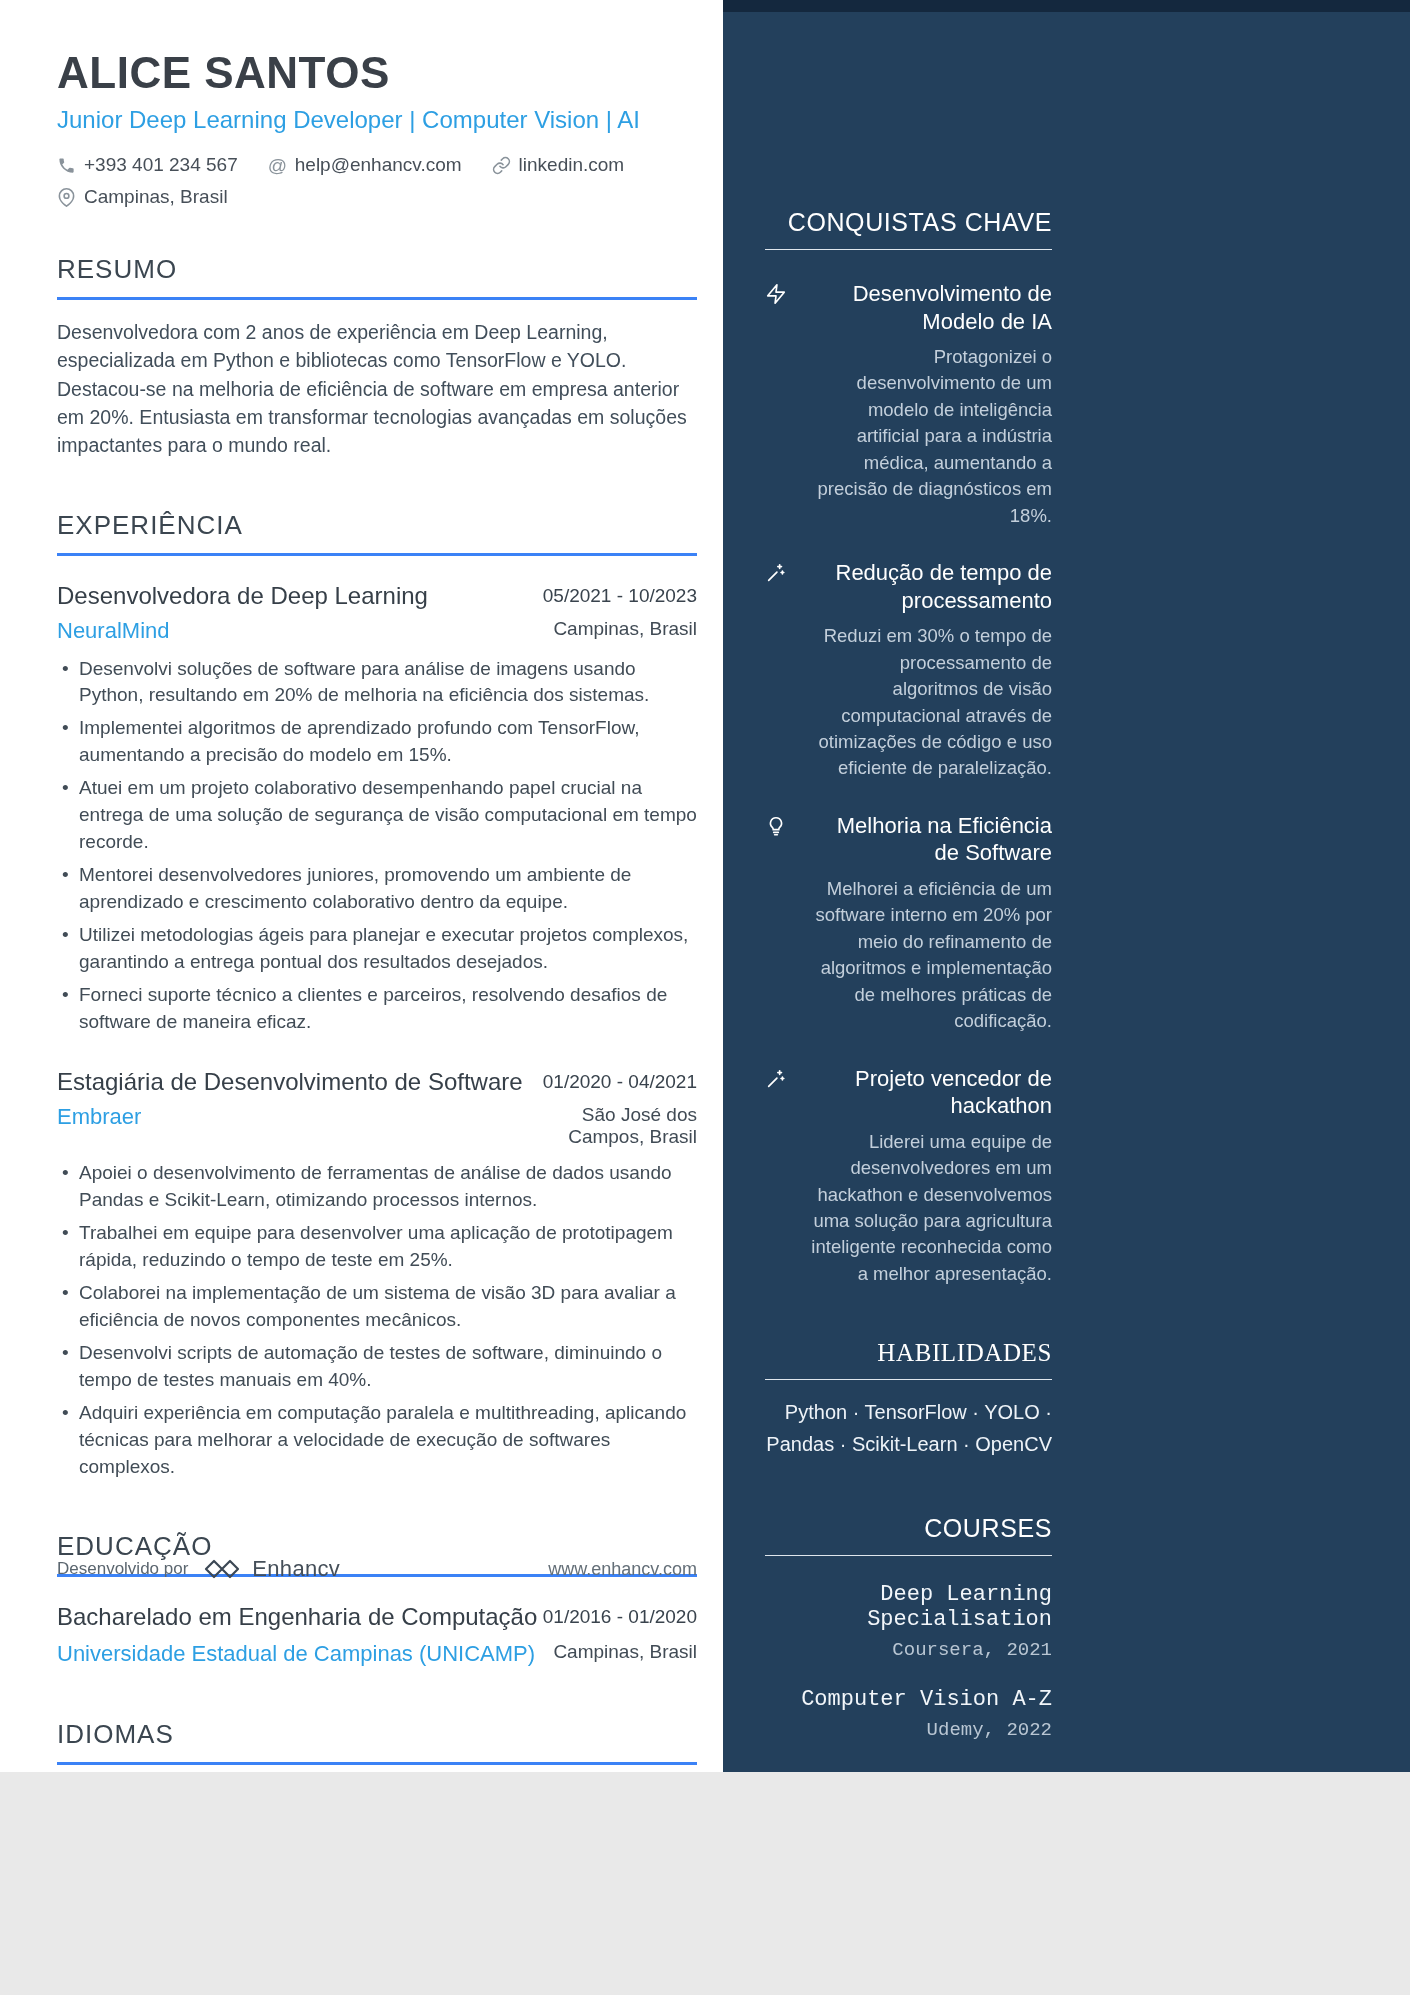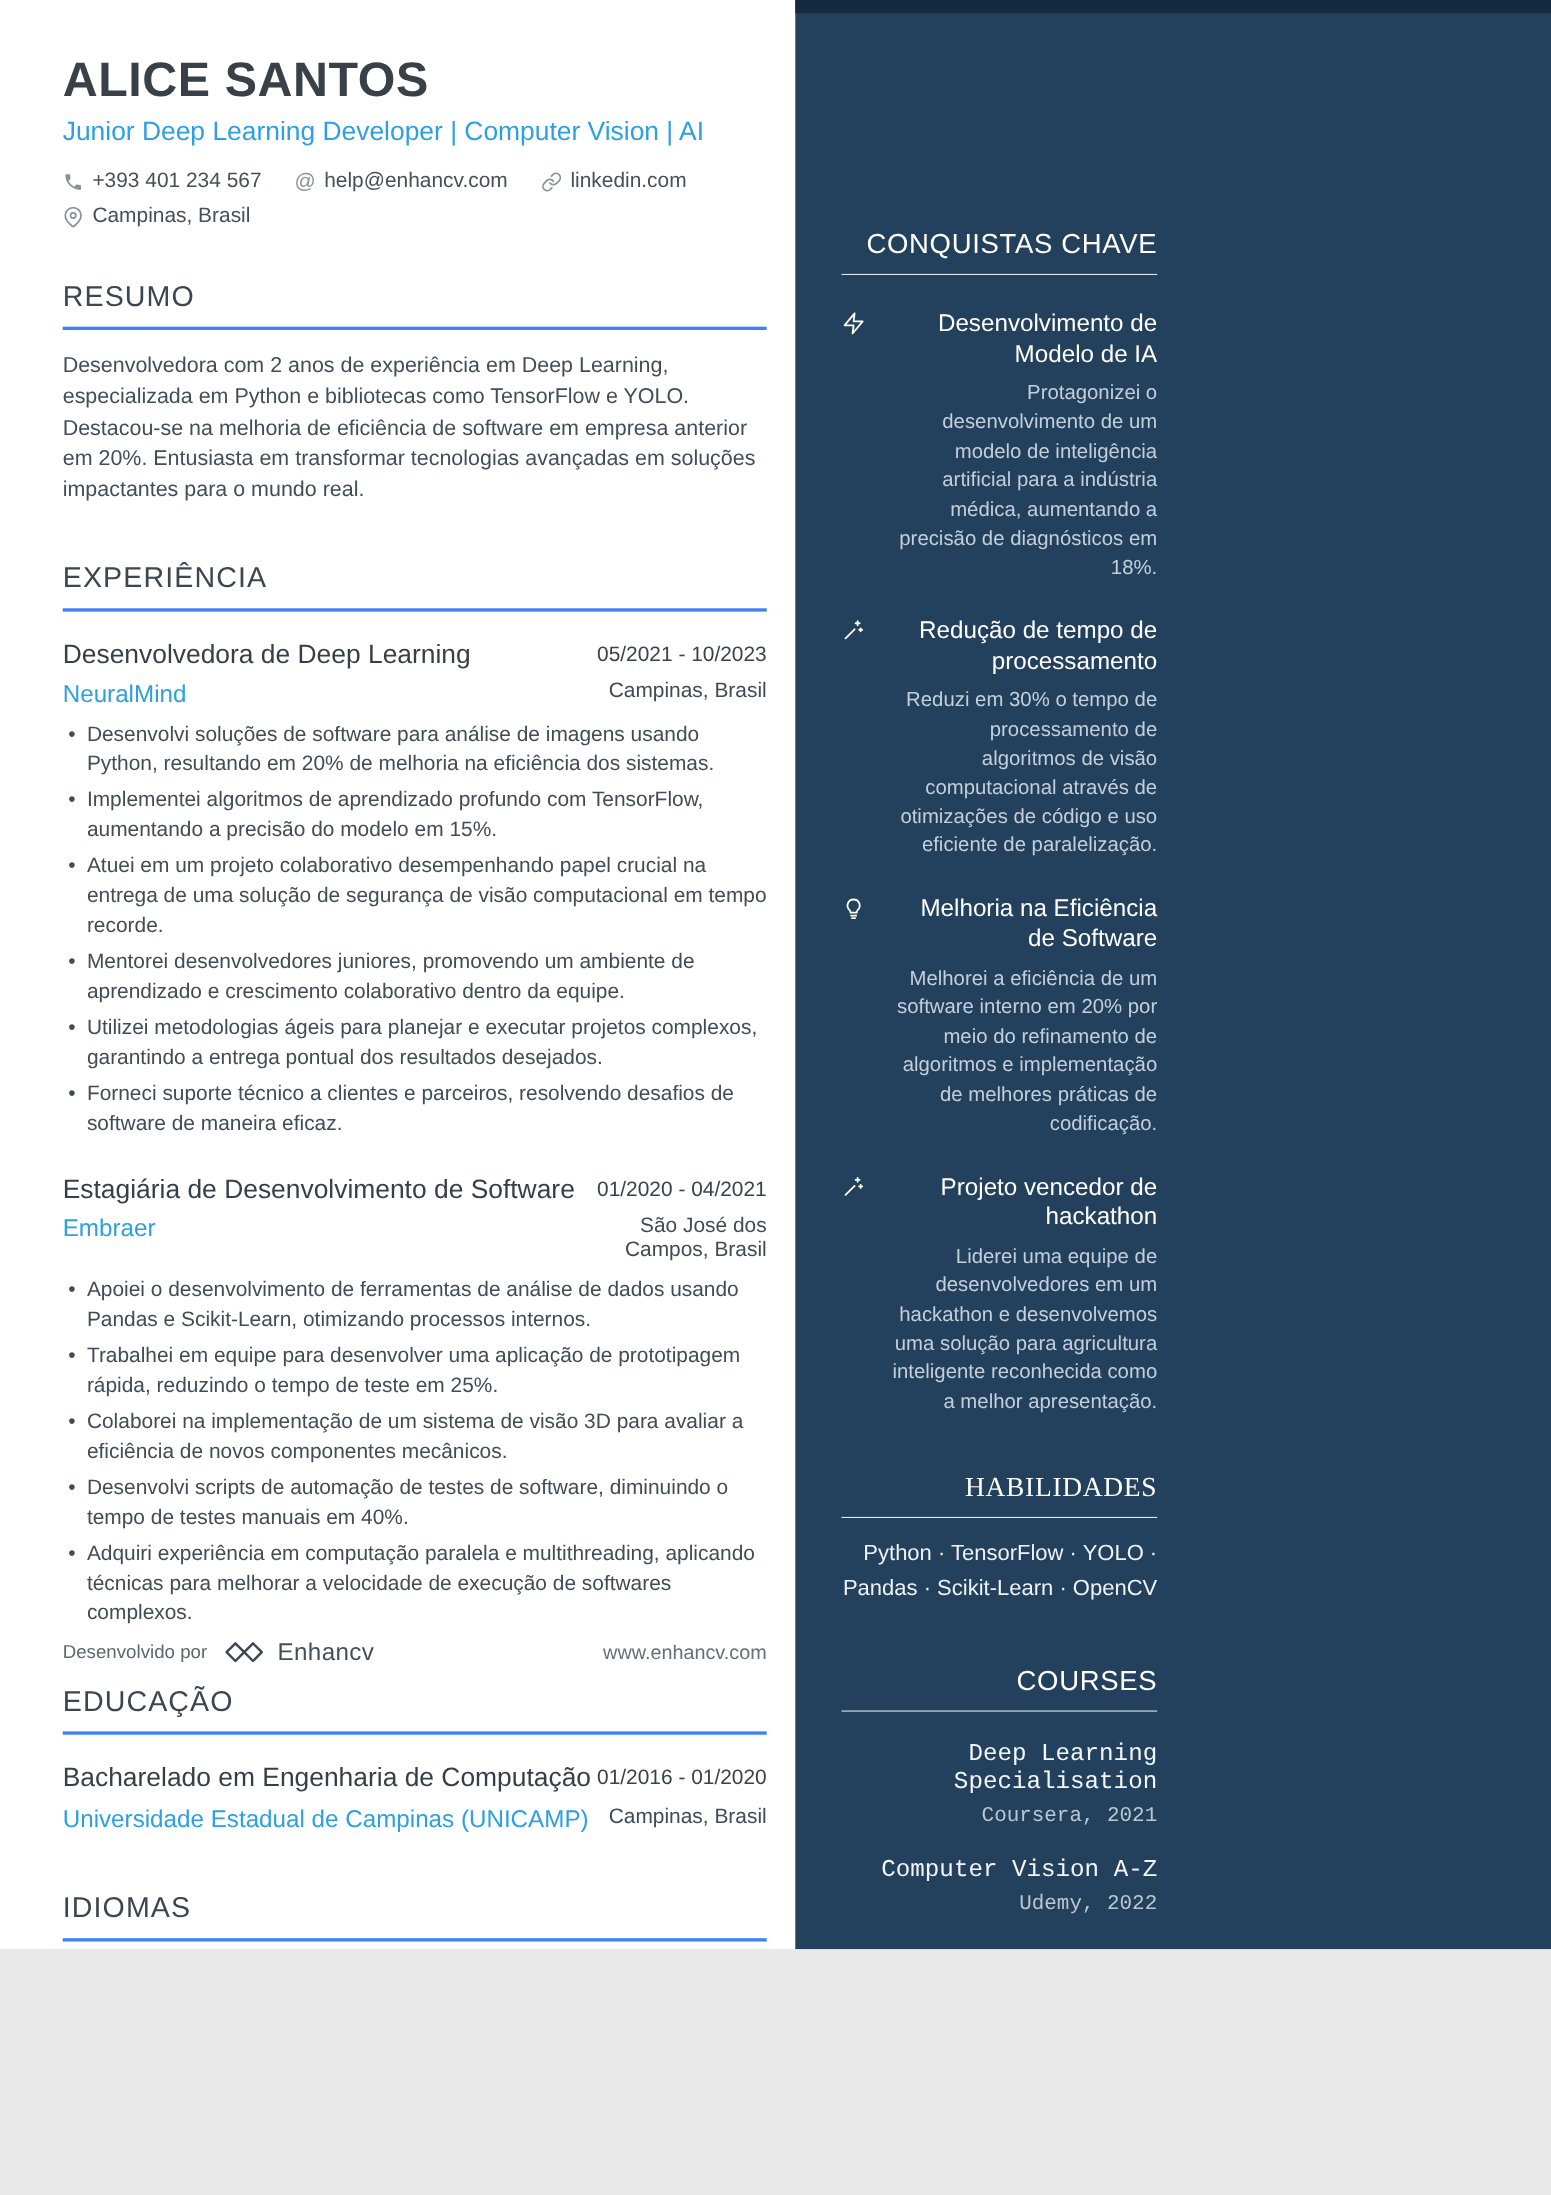--- a/index.html
+++ b/index.html
@@ -49,21 +49,21 @@
   .dot.filled { background:#2d9fe3; }
 
   .sec-pass .sec-h { margin-top:46px; }
   .passions { margin-top:24px; display:flex; gap:32px; width:640px; }
   .passion { flex:1; display:flex; gap:16px; align-items:flex-start; }
   .pass-ico { width:46px; height:46px; flex:0 0 46px; border:2px solid #848e97; border-radius:50%; display:flex; align-items:center; justify-content:center; color:#3e4851; }
   .pass-ico svg { width:22px; height:22px; }
   .pass-title { font-size:22px; color:#353f48; }
   .pass-text { margin-top:8px; font-size:18.5px; line-height:1.42; color:#4a565f; }
 
-  .footer { position:absolute; left:57px; top:1489px; width:640px; display:flex; align-items:center; }
+  .footer { position:absolute; left:57px; top:1556px; width:640px; display:flex; align-items:center; }
   .made-by { font-size:17px; color:#5b666f; }
   .logo-mark { width:40px; height:24px; margin:0 10px 0 14px; color:#3b4754; }
   .logo-mark svg { width:100%; height:100%; display:block; }
   .brand { font-size:22px; color:#454f59; letter-spacing:.3px; }
   .site { margin-left:auto; font-size:18px; color:#646f78; text-decoration:none; cursor:pointer; }
 
   
   .right { position:absolute; left:723px; top:0; width:687px; height:1995px; background:#23405c; }
   .strip { height:12px; width:100%; background:#14283e; }
   .right-inner { padding-left:42px; width:330px;text-align:right; }

